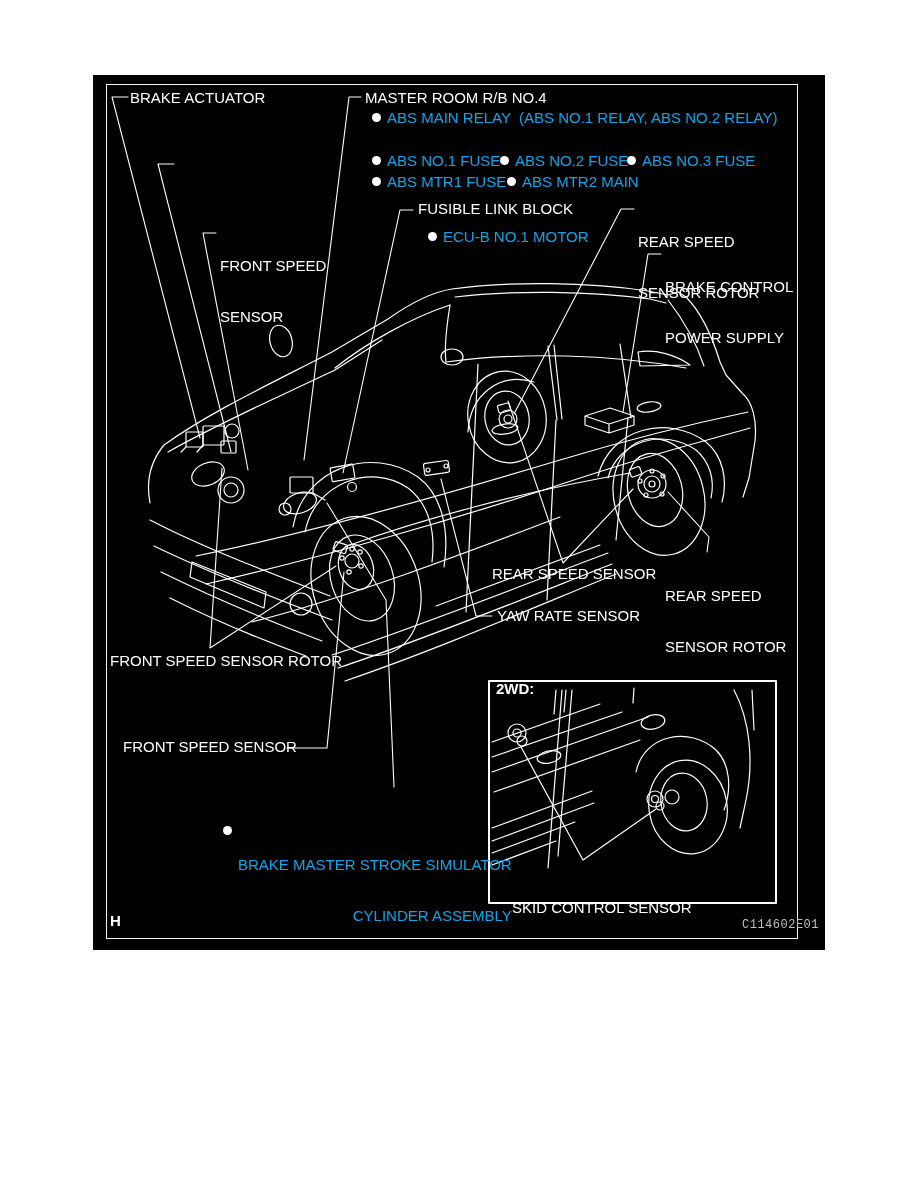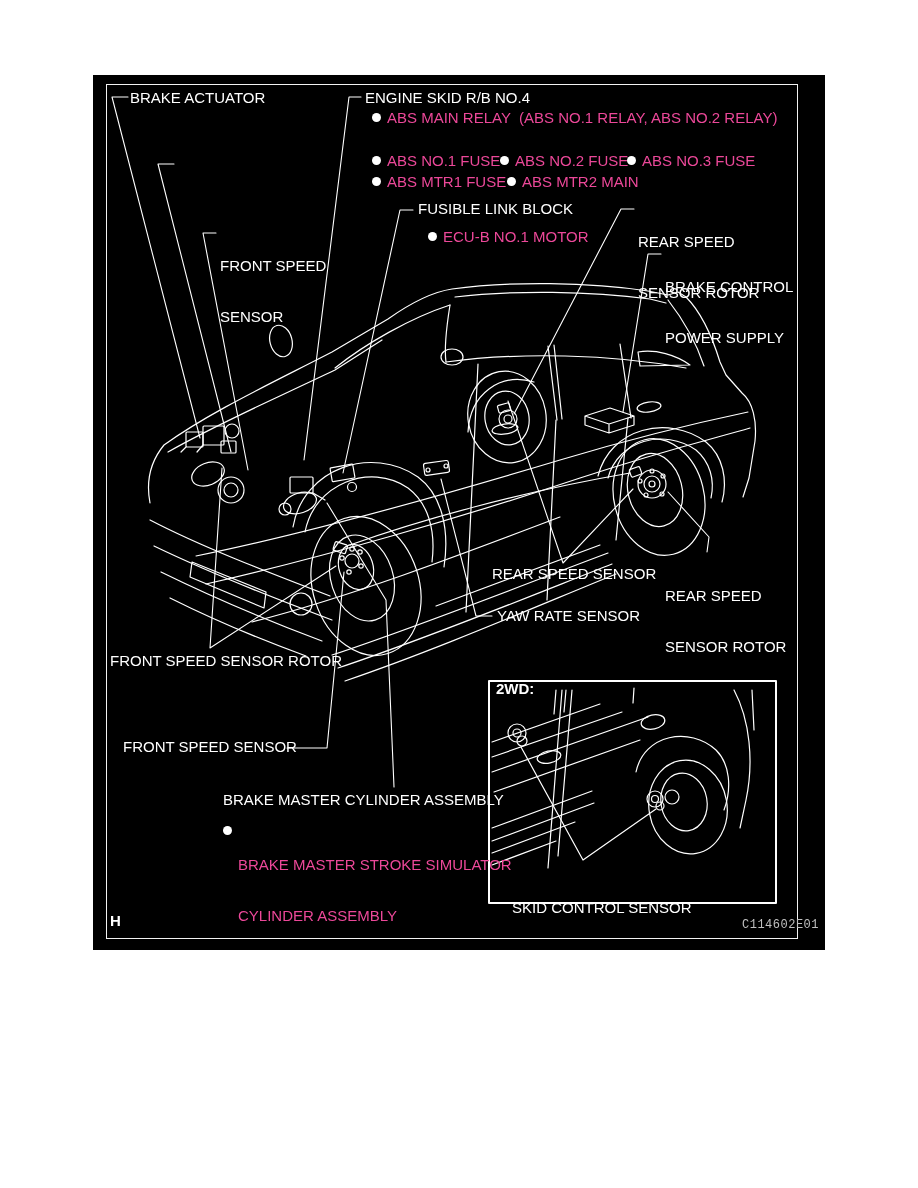--- a/index.html
+++ b/index.html
@@ -4,22 +4,22 @@
 <style>
   html,body{margin:0;padding:0;background:#ffffff;}
   #page-root{position:relative;width:918px;height:1004px;background:#ffffff;overflow:hidden;
              font-family:"Liberation Sans", sans-serif;}
   #diagram{position:absolute;left:93px;top:75px;width:732px;height:875px;background:#000000;}
   #inner-border{position:absolute;left:13px;top:9px;width:690px;height:853px;
                 border:1.5px solid #f2f2f2;pointer-events:none;}
   #art-svg{position:absolute;left:0;top:0;width:732px;height:875px;}
   .lbl{position:absolute;color:#ffffff;font-size:15px;line-height:17px;white-space:pre;}
   .lbl.bold{font-weight:bold;}
-  .bgroup{position:absolute;display:flex;align-items:center;color:#ec4899;
-          font-size:15px;line-height:17px;white-space:pre;}
+  .bgroup{position:absolute;display:flex;align-items:center;color:#0ea5e9;
+          font-size:15px;line-height:17px;white-space:pre;text-align:right;}
   .bullet{display:inline-block;width:9px;height:9px;border-radius:50%;
           background:#ffffff;margin-right:6px;flex:0 0 auto;}
   .code{position:absolute;color:#c0c0c0;font-size:12px;line-height:10px;letter-spacing:0.5px;font-family:Liberation Mono, monospace;}
 </style>
 </head>
 <body>
 
 <div id="page-root">
   <div id="diagram">
 
@@ -169,21 +169,21 @@
           <circle cx="660" cy="806" r="4"></circle>
           <polyline points="521,747 583,860 656,809"></polyline>
         </g>
       </g>
     </svg>
 
     <div id="inner-border"></div>
 
     <div class="lbl" style="left:37px;top:14px">BRAKE ACTUATOR</div>
 
-    <div class="lbl" style="left:272px;top:14px">ENGINE SKID R/B NO.4</div>
+    <div class="lbl" style="left:272px;top:14px">MASTER ROOM R/B NO.4</div>
 
     <div class="bgroup" style="left:279px;top:34px">
       <span class="bullet"></span>
       <span>ABS MAIN RELAY  (ABS NO.1 RELAY, ABS NO.2 RELAY)</span>
     </div>
     <div class="bgroup" style="left:279px;top:77px">
       <span class="bullet"></span>
       <span>ABS NO.1 FUSE</span>
     </div>
     <div class="bgroup" style="left:407px;top:77px">
@@ -232,21 +232,20 @@
       <div>REAR SPEED</div>
       <div>SENSOR ROTOR</div>
     </div>
 
     <div class="lbl" style="left:404px;top:532px">YAW RATE SENSOR</div>
 
     <div class="lbl" style="left:17px;top:577px">FRONT SPEED SENSOR ROTOR</div>
 
     <div class="lbl" style="left:30px;top:663px">FRONT SPEED SENSOR</div>
 
-    <div class="lbl" style="left:130px;top:716px">BRAKE MASTER CYLINDER ASSEMBLY</div>
 
     <div class="bgroup" style="left:130px;top:747px;align-items:flex-start">
       <span class="bullet" style="margin-top:4px"></span>
       <span>
         <div>BRAKE MASTER STROKE SIMULATOR</div>
         <div>CYLINDER ASSEMBLY</div>
       </span>
     </div>
 
     <div class="lbl bold" style="left:403px;top:605px">2WD:</div>

